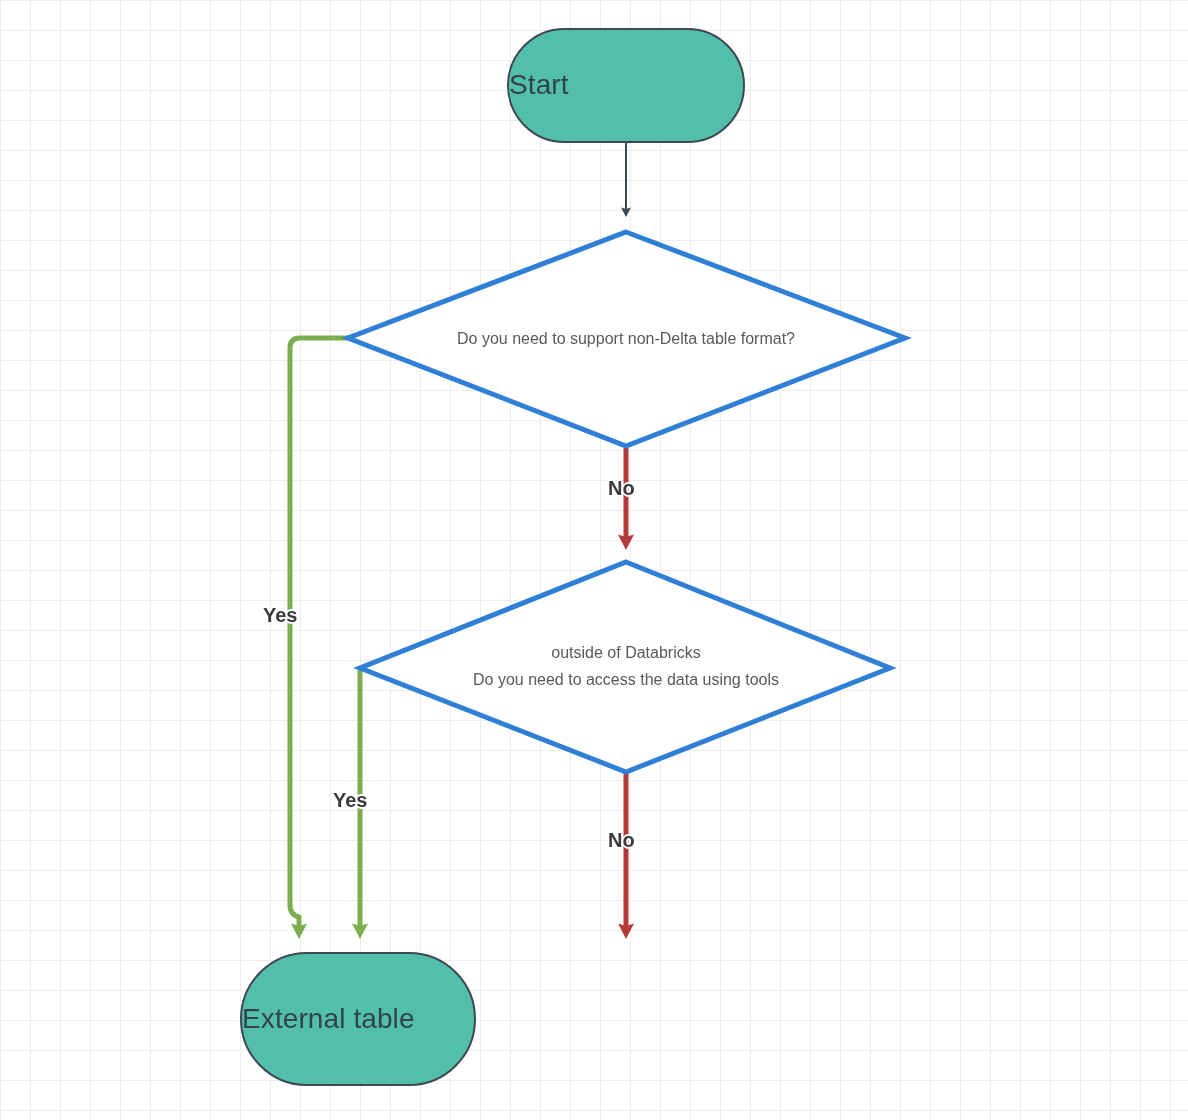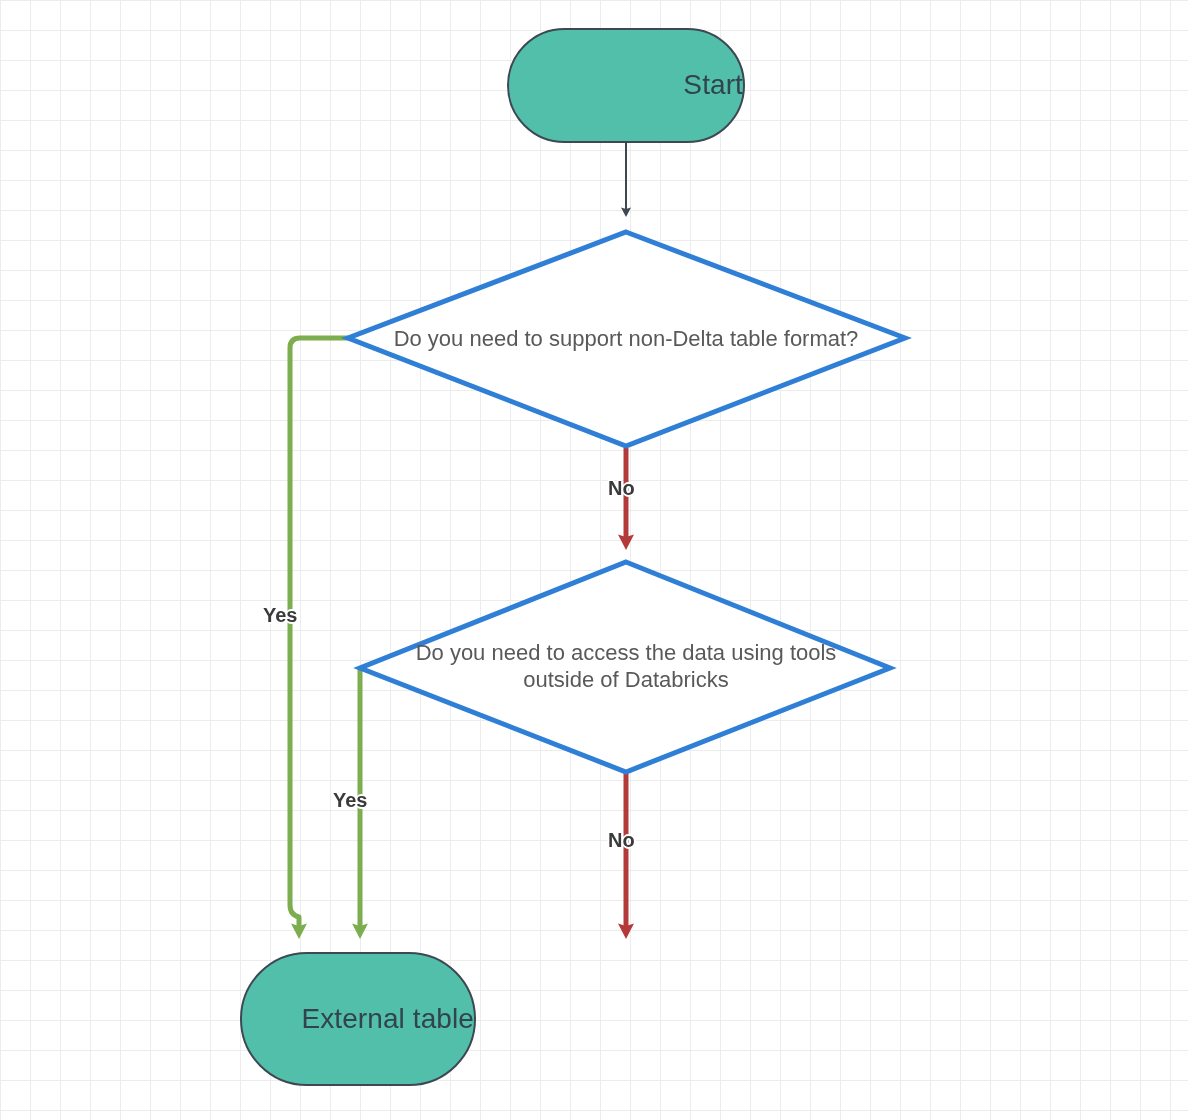--- a/index.html
+++ b/index.html
@@ -32,36 +32,36 @@
     left: 0;
     top: 0;
     width: 1188px;
     height: 1120px;
   }
   .node {
     position: absolute;
     box-sizing: border-box;
     display: flex;
     align-items: center;
-    justify-content: flex-end;
+    justify-content: flex-start;
     text-align: center;
   }
   .terminal {
     background: #52BFAB;
     border: 2px solid #3D4852;
     border-radius: 70px;
     color: #32434F;
     font-size: 28px;
     line-height: 1.15;
     letter-spacing: 0.1px;
   }
   .decision-label {
     position: absolute;
     color: #595959;
-    font-size: 22px;
+    font-size: 16px;
     line-height: 27px;
     text-align: center;
     pointer-events: none;
   }
   .edge-label {
     position: absolute;
     color: #3A3A3A;
     font-size: 20px;
     font-weight: bold;
     text-align: right;
@@ -105,22 +105,22 @@
     <polygon points="626,562 890,668 626,772 360,668" fill="#ffffff" stroke="#2F7FD6" stroke-width="5" stroke-linejoin="miter"></polygon>
   </svg>
 
   <div class="node terminal" style="left:507px; top:28px; width:238px; height:115px;">
     <span>Start</span>
   </div>
 
   <div class="decision-label" style="left:366px; top:325px; width:520px;">Do you need to support non-Delta table format?</div>
 
   <div class="decision-label" style="left:376px; top:639px; width:500px;">
+    <div>outside of Databricks</div>
     <div>Do you need to access the data using tools</div>
-    <div>outside of Databricks</div>
   </div>
 
   <div class="node terminal" style="left:240px; top:952px; width:236px; height:134px;">
     <span>External table</span>
   </div>
 
 
   <div class="edge-label" style="left:263px; top:604px;">Yes</div>
 
   <div class="edge-label" style="left:608px; top:477px;">No</div>

